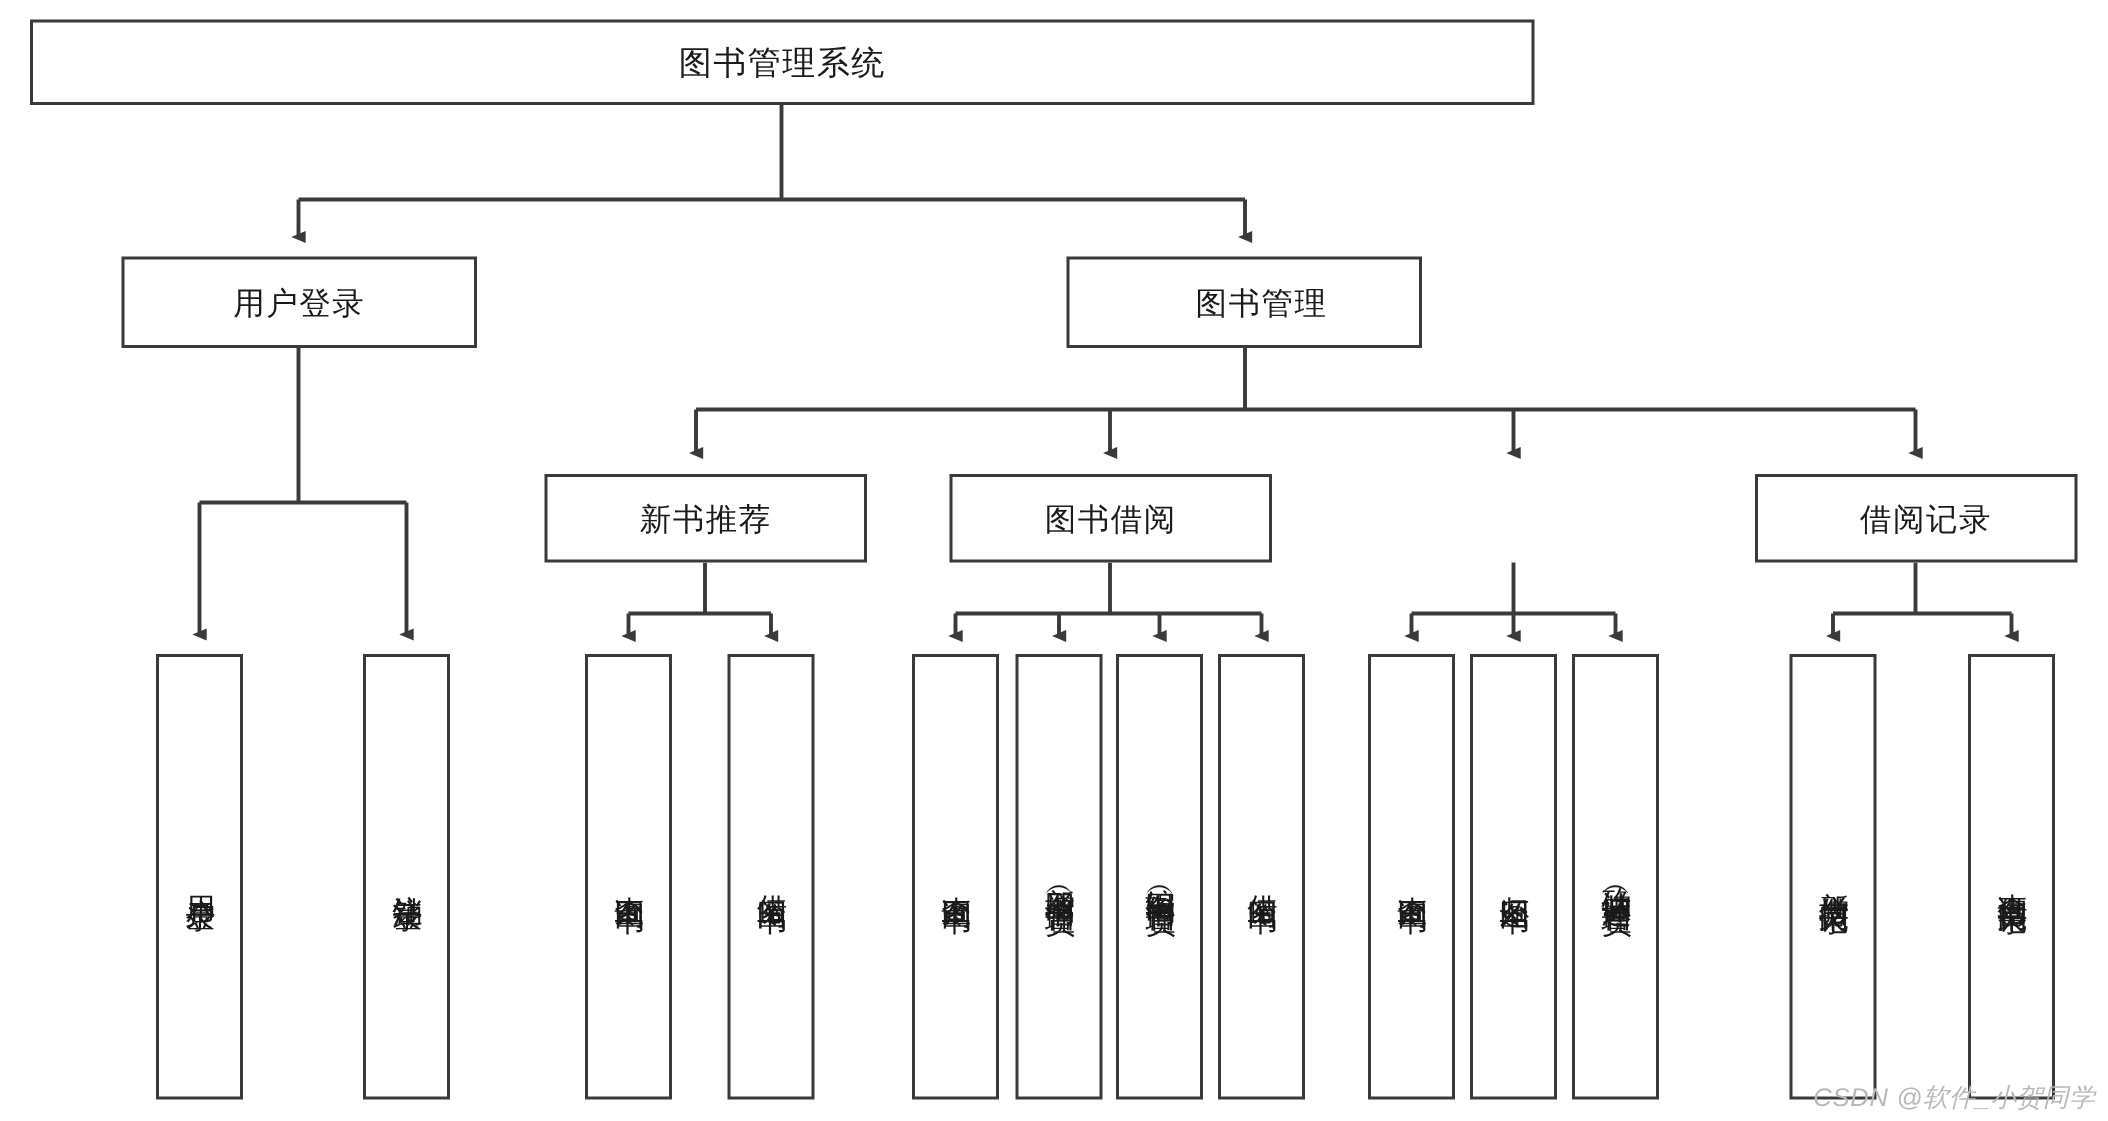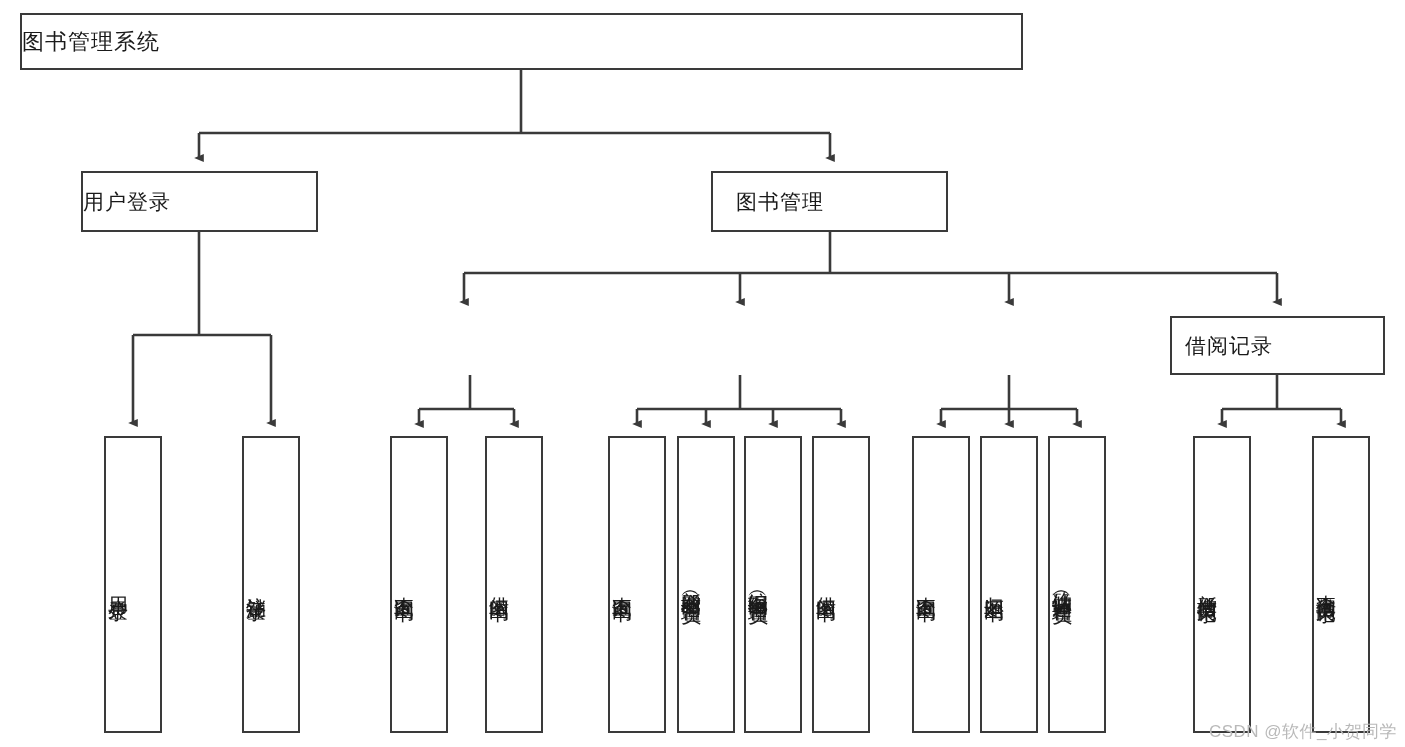--- a/index.html
+++ b/index.html
@@ -25,21 +25,21 @@
     height: 747px;
     pointer-events: none;
   }
   .node {
     position: absolute;
     box-sizing: border-box;
     border: 2px solid #3a3a3a;
     background: #ffffff;
     display: flex;
     align-items: center;
-    justify-content: flex-start;
+    justify-content: center;
     color: #1a1a1a;
   }
   .node.horiz {
     font-size: 21px;
     letter-spacing: 1px;
   }
   .node.root {
     font-size: 22px;
   }
   .node.leaf {
@@ -60,20 +60,21 @@
   }
   .watermark {
     position: absolute;
     right: 8px;
     bottom: 4px;
     font-size: 17px;
     color: #b9b9b9;
     letter-spacing: 0.5px;
     white-space: nowrap;
     user-select: none;
+    font-style: italic;
   }
 </style>
 </head>
 <body>
 
 <div id="canvas">
 
   <svg class="edges" viewBox="0 0 1405 747">
     <defs>
       <marker id="arrow" markerWidth="10" markerHeight="10" refX="4.2" refY="5.2" orient="auto" markerUnits="userSpaceOnUse">
@@ -128,20 +129,26 @@
     <span class="htext">图书管理系统</span>
   </div>
 
   <div class="node horiz" style="left:81px; top:171px; width:237px; height:61px;">
     <span class="htext">用户登录</span>
   </div>
   <div class="node horiz" style="left:711px; top:171px; width:237px; height:61px;padding-left:23px;">
     <span class="htext">图书管理</span>
   </div>
 
+  <div class="node horiz" style="left:363px; top:316px; width:215px; height:59px;">
+    <span class="htext">新书推荐</span>
+  </div>
+  <div class="node horiz" style="left:633px; top:316px; width:215px; height:59px;">
+    <span class="htext">图书借阅</span>
+  </div>
   <div class="node horiz" style="left:1170px; top:316px; width:215px; height:59px;padding-left:13px;">
     <span class="htext">借阅记录</span>
   </div>
 
   <div class="node leaf" style="left:104px; top:436px; width:58px; height:297px;">
     <span class="vtext">用户登录</span>
   </div>
   <div class="node leaf" style="left:242px; top:436px; width:58px; height:297px;">
     <span class="vtext">注销登录</span>
   </div>

